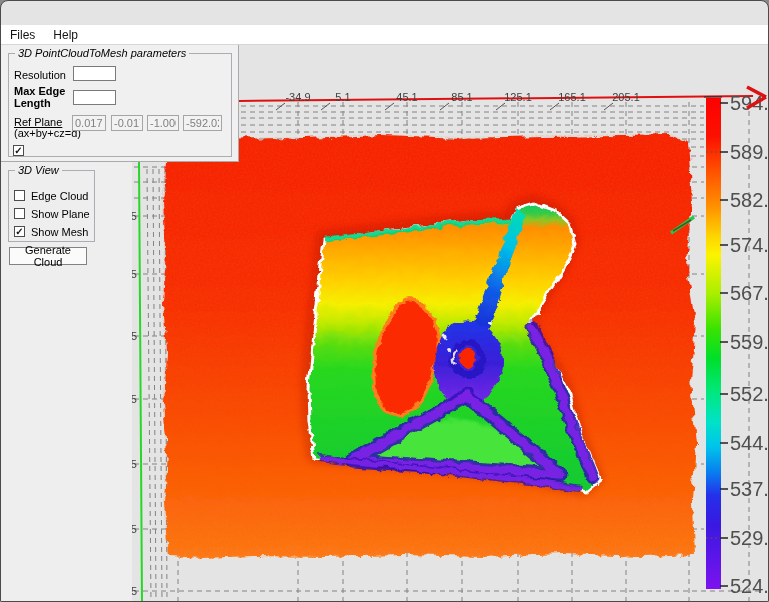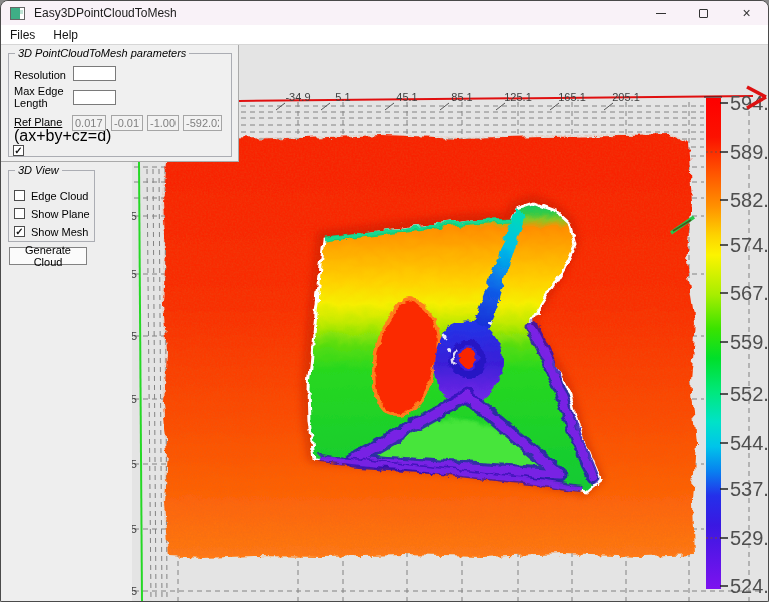--- a/index.html
+++ b/index.html
@@ -269,24 +269,24 @@
   </svg>
 
   <div class="left-dock"></div>
 
   <div class="panel params-panel">
     <div class="groupbox" style="left:7px;top:8px;width:224px;height:104px;">
       <span class="legend">3D PointCloudToMesh parameters</span>
     </div>
     <span class="lbl" style="left:13px;top:24px;">Resolution</span>
     <input class="txt" style="left: 72px; top: 21px;" value="">
-    <span class="lbl" style="left:13px;top:40px;width:56px;line-height:12px;">Max Edge Length</span>
+    <span class="lbl" style="left:13px;top:40px;width:56px;line-height:12px;font-weight:bold;">Max Edge Length</span>
     <input class="txt" style="left: 72px; top: 45px;" value="">
     <span class="lbl" style="left:13px;top:71px;text-decoration:underline;">Ref Plane</span>
-    <span class="lbl" style="left:13px;top:82px;font-size:16px;text-align:center;">(ax+by+cz=d)</span>
+    <span class="lbl" style="left:13px;top:82px;font-size:11px;text-align:center;">(ax+by+cz=d)</span>
     <input class="ro" style="left: 71px; top: 70px; width: 34px;" readonly="" value="0.017">
     <input class="ro" style="left: 110px; top: 70px; width: 32px;" readonly="" value="-0.017">
     <input class="ro" style="left: 146px; top: 70px; width: 32px;" readonly="" value="-1.000">
     <input class="ro" style="left: 182px; top: 70px; width: 39px;" readonly="" value="-592.02">
     <span class="cb" style="left:12px;top:100px;">✓</span>
   </div>
 
   <div class="panel" style="left:0;top:165px;width:100px;height:80px;background:transparent;">
     <div class="groupbox" style="left:7px;top:4px;width:87px;height:72px;">
       <span class="legend" style="background:#eeeeee;">3D View</span>
@@ -299,29 +299,14 @@
     <span class="lbl" style="left:30px;top:60px;">Show Mesh</span>
   </div>
 
   <button class="btn">Generate Cloud</button>
 
   <div class="menubar">
     <span class="menu-item">Files</span>
     <span class="menu-item">Help</span>
   </div>
 
-  <div class="titlebar">
-    <span class="app-icon"></span>
-    <span class="title-text">Easy3DPointCloudToMesh</span>
-    <div class="controls">
-      <span class="wbtn">
-          <span class="min-glyph"></span>
-        </span>
-      <span class="wbtn">
-          <span class="max-glyph"></span>
-        </span>
-      <span class="wbtn">
-          <span class="close-glyph">×</span>
-        </span>
-    </div>
-  </div>
 
 </div>
 
 </body></html>

